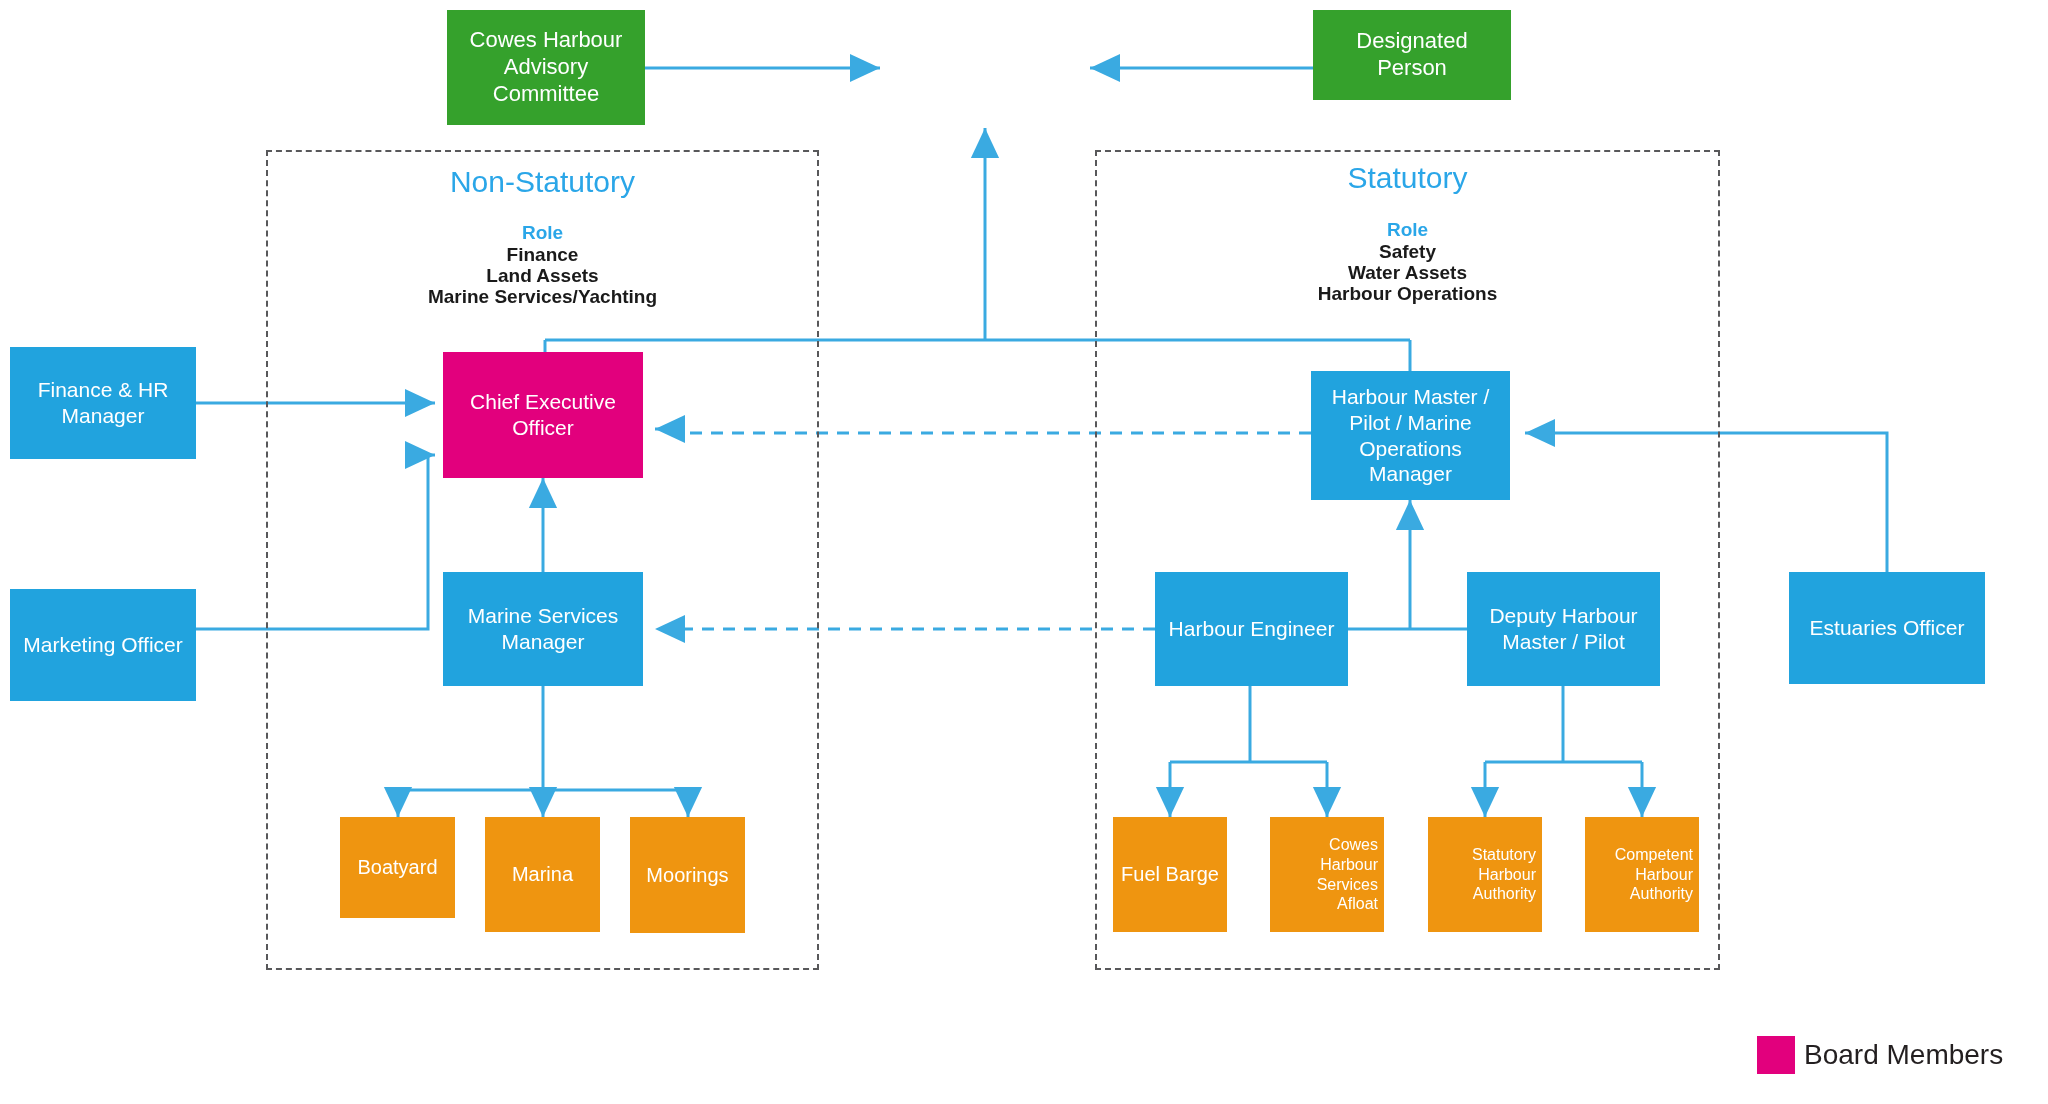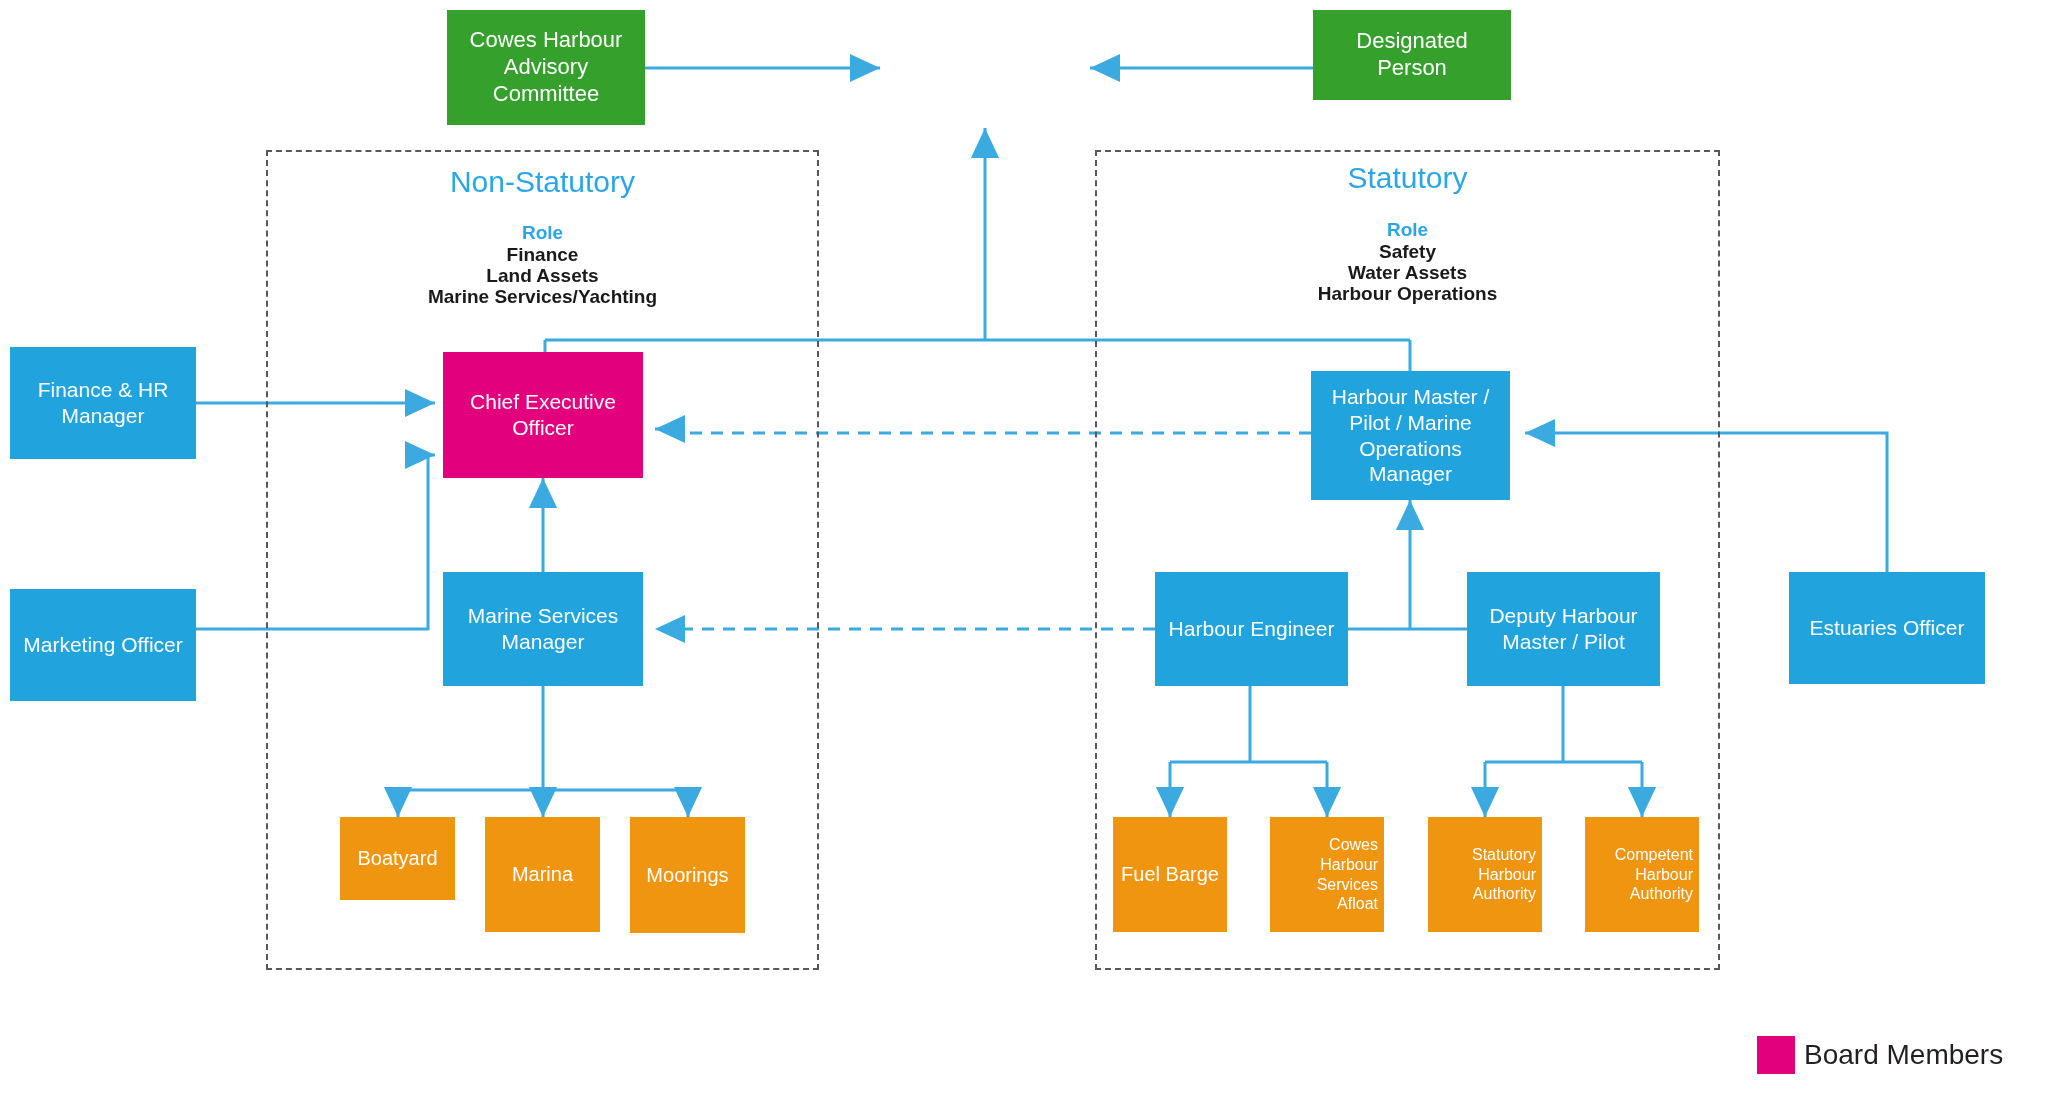--- a/index.html
+++ b/index.html
@@ -208,21 +208,21 @@
   </div>
 
   <div class="node blue t-21" style="left:1467px; top:572px; width:193px; height:114px;">
     <span class="lbl">Deputy Harbour Master / Pilot</span>
   </div>
 
   <div class="node blue t-21" style="left:1789px; top:572px; width:196px; height:112px;">
     <span class="lbl">Estuaries Officer</span>
   </div>
 
-  <div class="node orange t-20" style="left:340px; top:817px; width:115px; height:83px;">
+  <div class="node orange t-20" style="left:340px; top:817px; width:115px; height:101px;">
     <span class="lbl">Boatyard</span>
   </div>
 
   <div class="node orange t-20" style="left:485px; top:817px; width:115px; height:115px;">
     <span class="lbl">Marina</span>
   </div>
 
   <div class="node orange t-20" style="left:630px; top:817px; width:115px; height:116px;">
     <span class="lbl">Moorings</span>
   </div>

